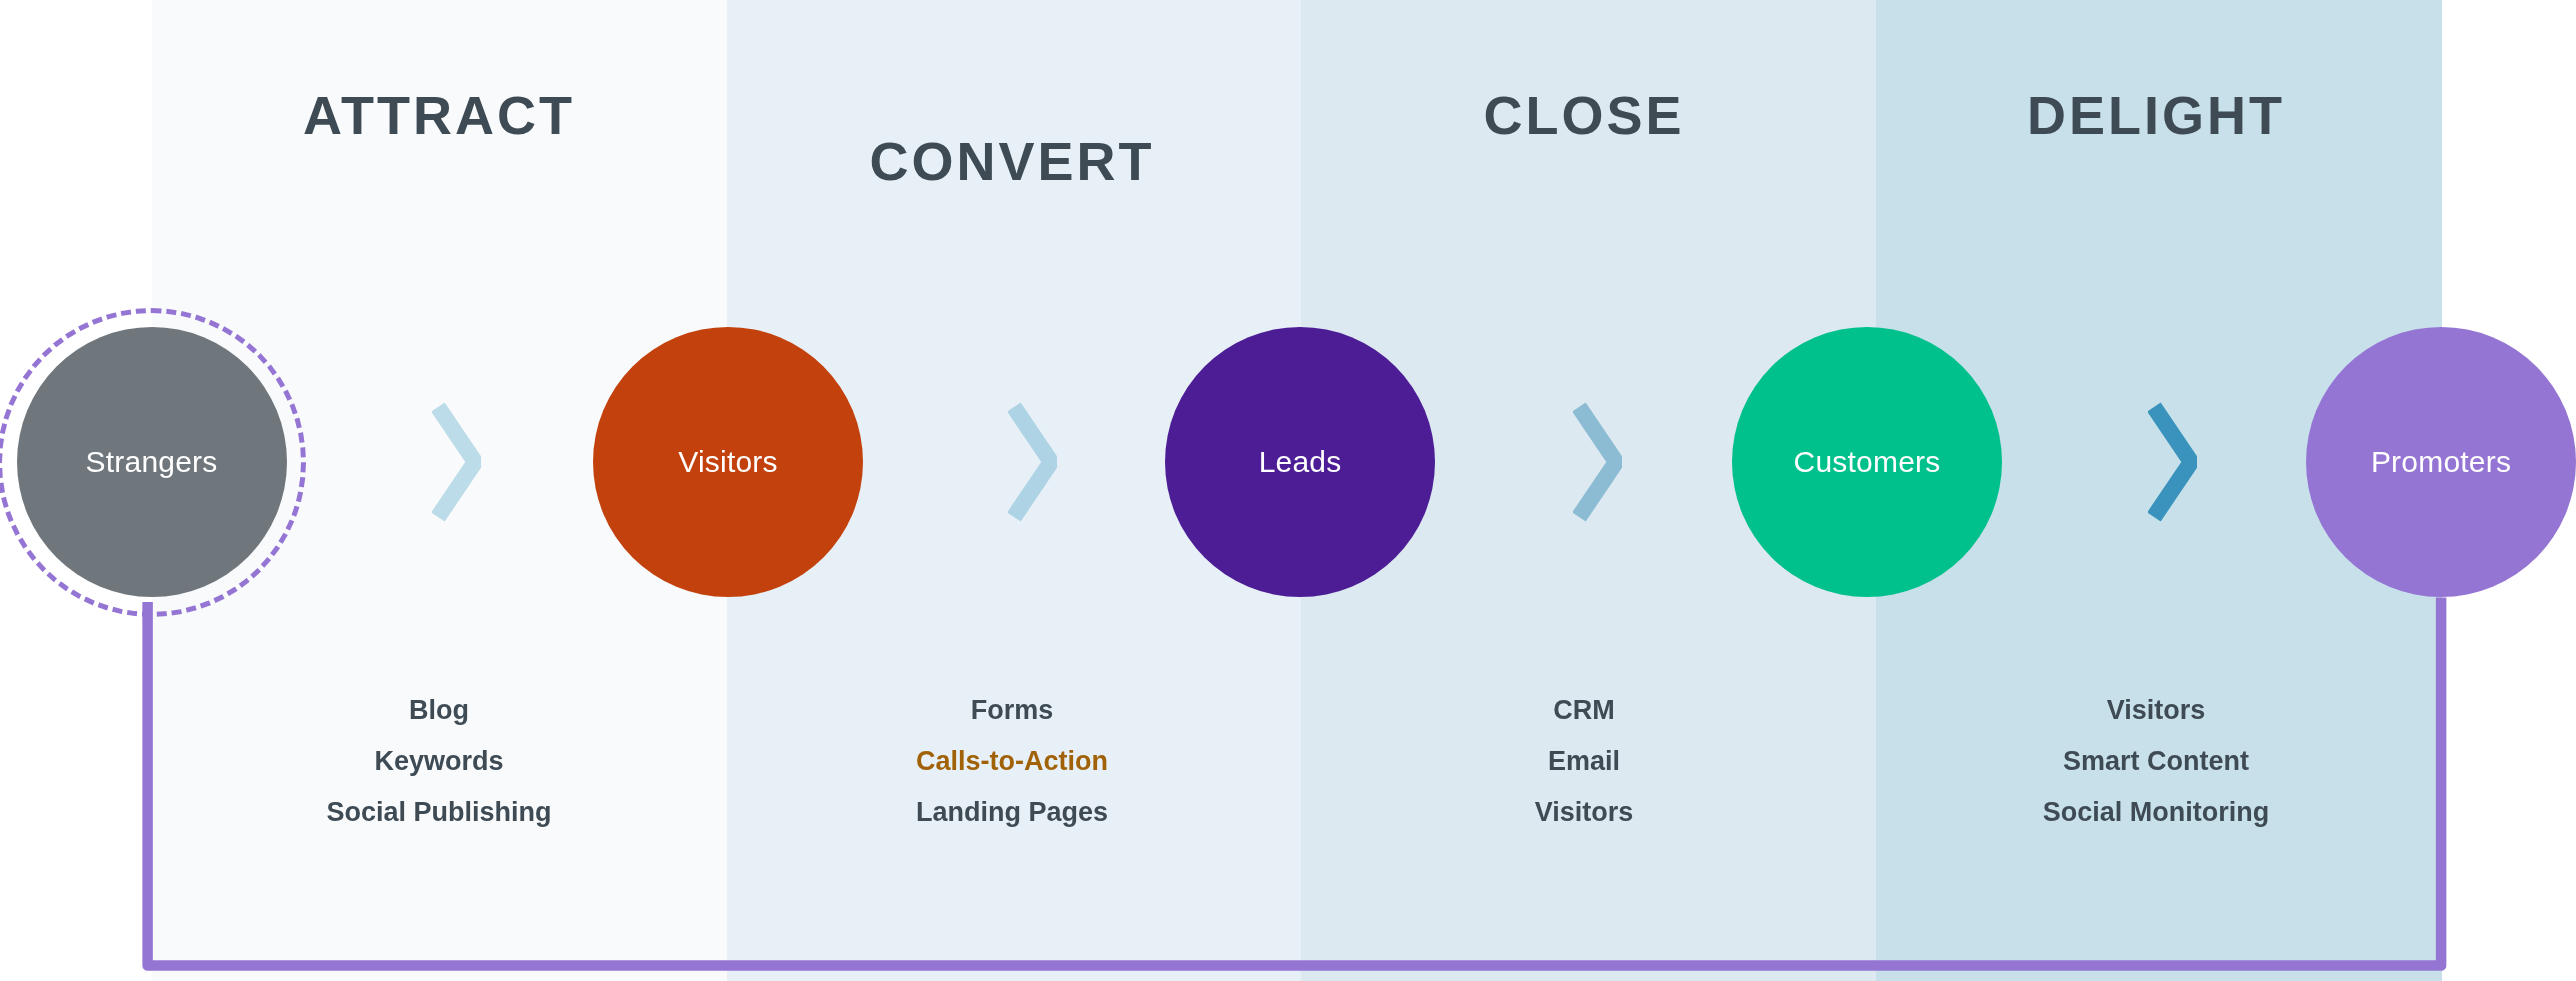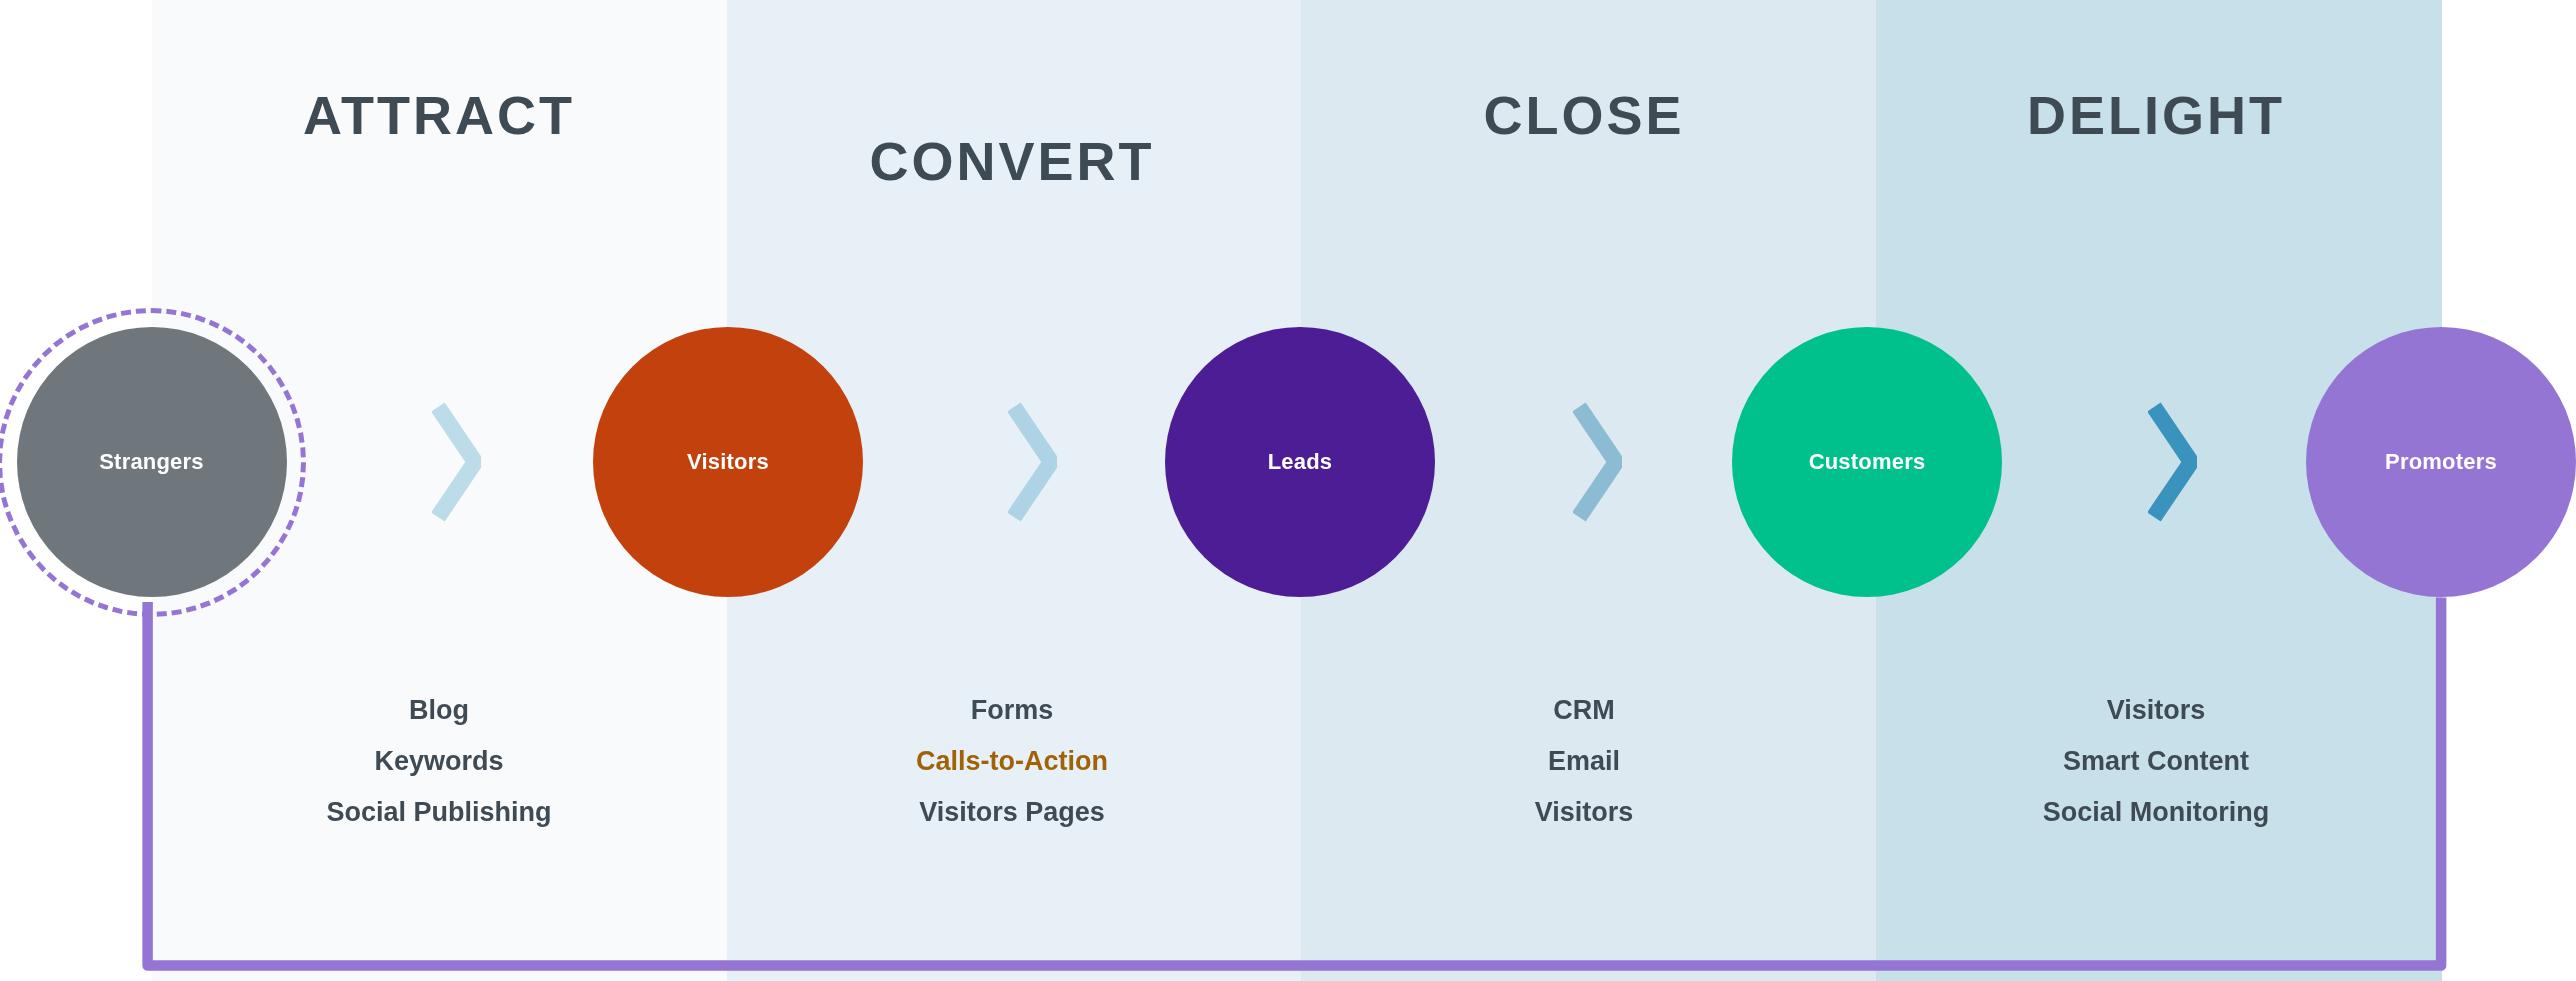--- a/index.html
+++ b/index.html
@@ -67,22 +67,22 @@
   .node {
     position: absolute;
     border-radius: 50%;
     display: flex;
     align-items: center;
     justify-content: center;
     box-sizing: border-box;
   }
   .node-label {
     color: #ffffff;
-    font-size: 22px;
-    font-weight: 700;
+    font-size: 30px;
+    font-weight: 400;
     letter-spacing: 0.2px;
     line-height: 1;
     white-space: nowrap;
   }
   .dash-ring {
     position: absolute;
     border-radius: 50%;
     border-style: dashed;
     box-sizing: border-box;
     pointer-events: none;
@@ -168,21 +168,21 @@
 
   <div class="tactic-lists">
       <div class="tactics" style="left: 439px; top: 697px;">
         <div class="tactic" style="color: rgb(63, 75, 84);">Blog</div>
         <div class="tactic" style="color: rgb(63, 75, 84);">Keywords</div>
         <div class="tactic" style="color: rgb(63, 75, 84);">Social Publishing</div>
       </div>
       <div class="tactics" style="left: 1012px; top: 697px;">
         <div class="tactic" style="color: rgb(63, 75, 84);">Forms</div>
         <div class="tactic" style="color: #a16207;">Calls-to-Action</div>
-        <div class="tactic" style="color: rgb(63, 75, 84);">Visitors Pages</div>
+        <div class="tactic" style="color: rgb(63, 75, 84);">Landing Pages</div>
       </div>
       <div class="tactics" style="left: 1584px; top: 697px;">
         <div class="tactic" style="color: rgb(63, 75, 84);">CRM</div>
         <div class="tactic" style="color: rgb(63, 75, 84);">Email</div>
         <div class="tactic" style="color: rgb(63, 75, 84);">Visitors</div>
       </div>
       <div class="tactics" style="left: 2156px; top: 697px;">
         <div class="tactic" style="color: rgb(63, 75, 84);">Visitors</div>
         <div class="tactic" style="color: rgb(63, 75, 84);">Smart Content</div>
         <div class="tactic" style="color: rgb(63, 75, 84);">Social Monitoring</div>

